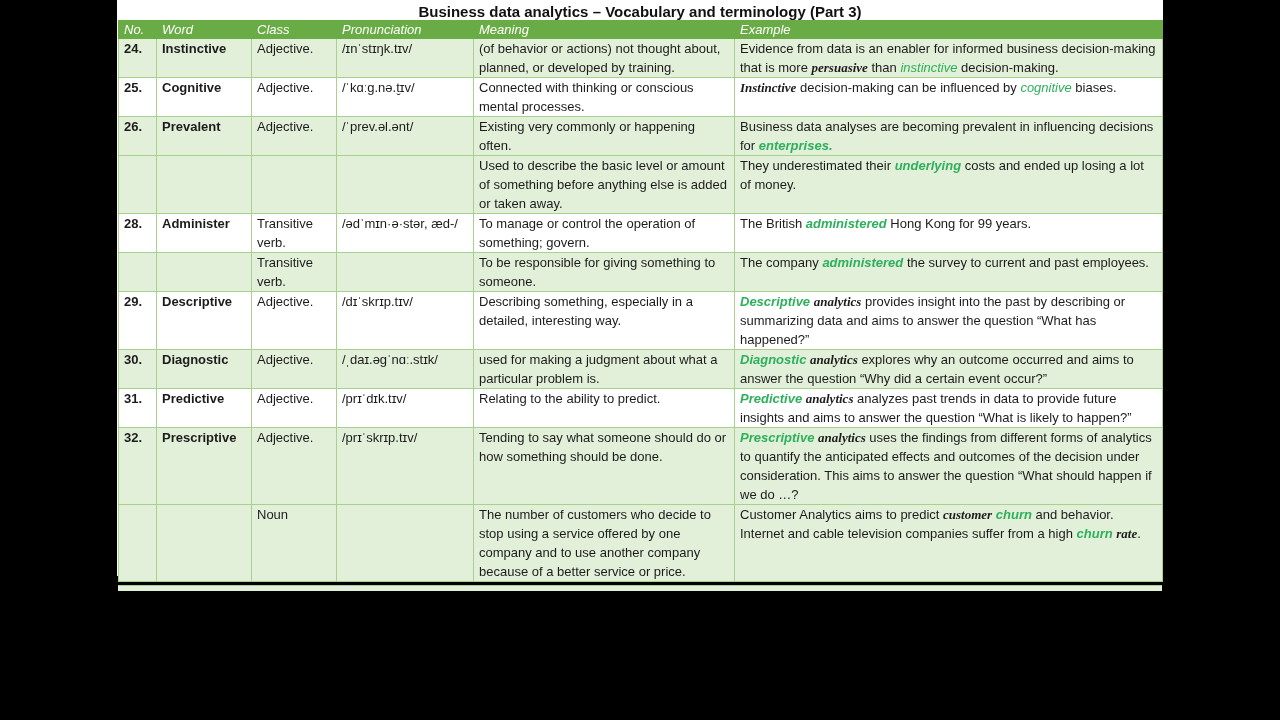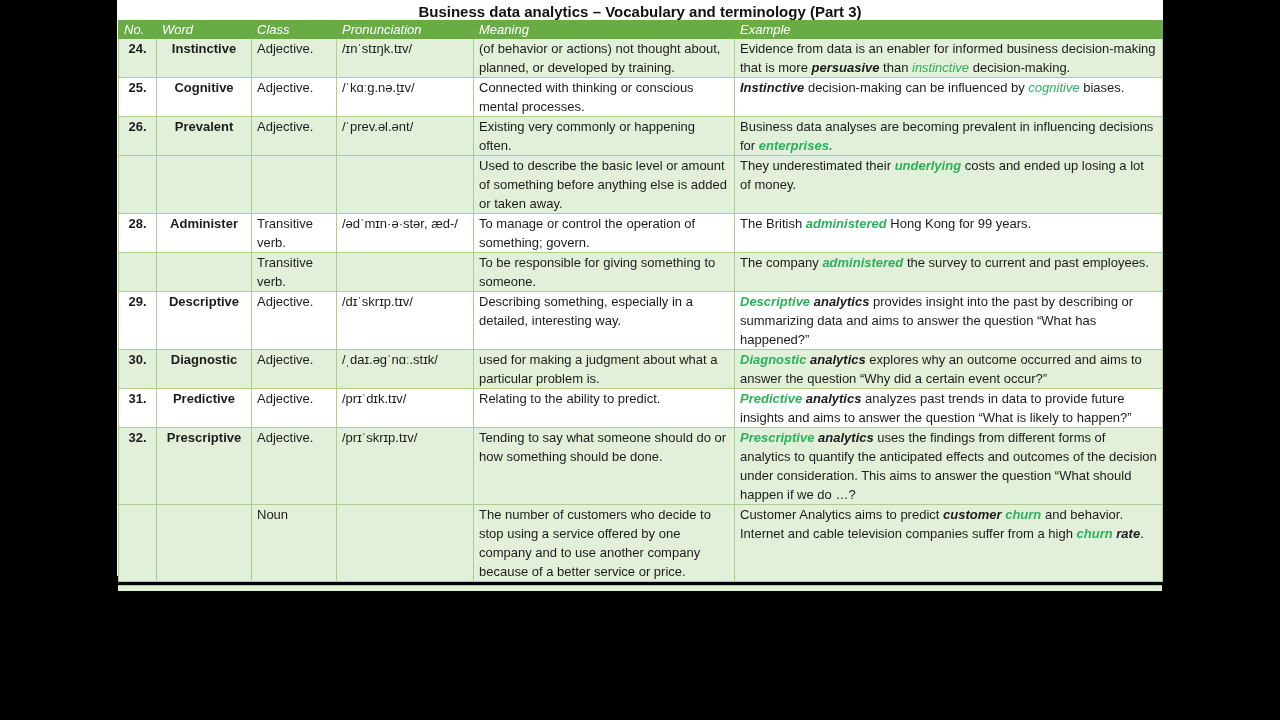--- a/index.html
+++ b/index.html
@@ -55,23 +55,23 @@
   table.vocab td {
     border: 1px solid var(--border);
     vertical-align: top;
     font-size: 13px;
     line-height: 19px;
     color: var(--ink);
     padding: 0 5px;
     overflow: hidden;
   }
   tr.shade td { background: var(--shade); }
-  td.no, td.word { font-weight: bold; text-align: center; }
+  td.no, td.word { font-weight: bold; }
   td.meaning, td.example { white-space: pre-wrap; margin-left: 42px; }
-  .bi  { font-weight: bold; font-style: italic; }
+  .bi  { font-weight: bold; font-style: italic; font-family: Liberation Serif, serif; }
   .gi  { color: var(--accent); font-style: italic; }
   .gbi { color: var(--accent); font-style: italic; font-weight: bold; }
   .next-row-strip {
     width: 1044px; margin-left: 1px; margin-top: 3px;
     height: 6px;
     background: var(--shade);
     border-top: 1px solid var(--border);
   }
 </style>
 </head>

